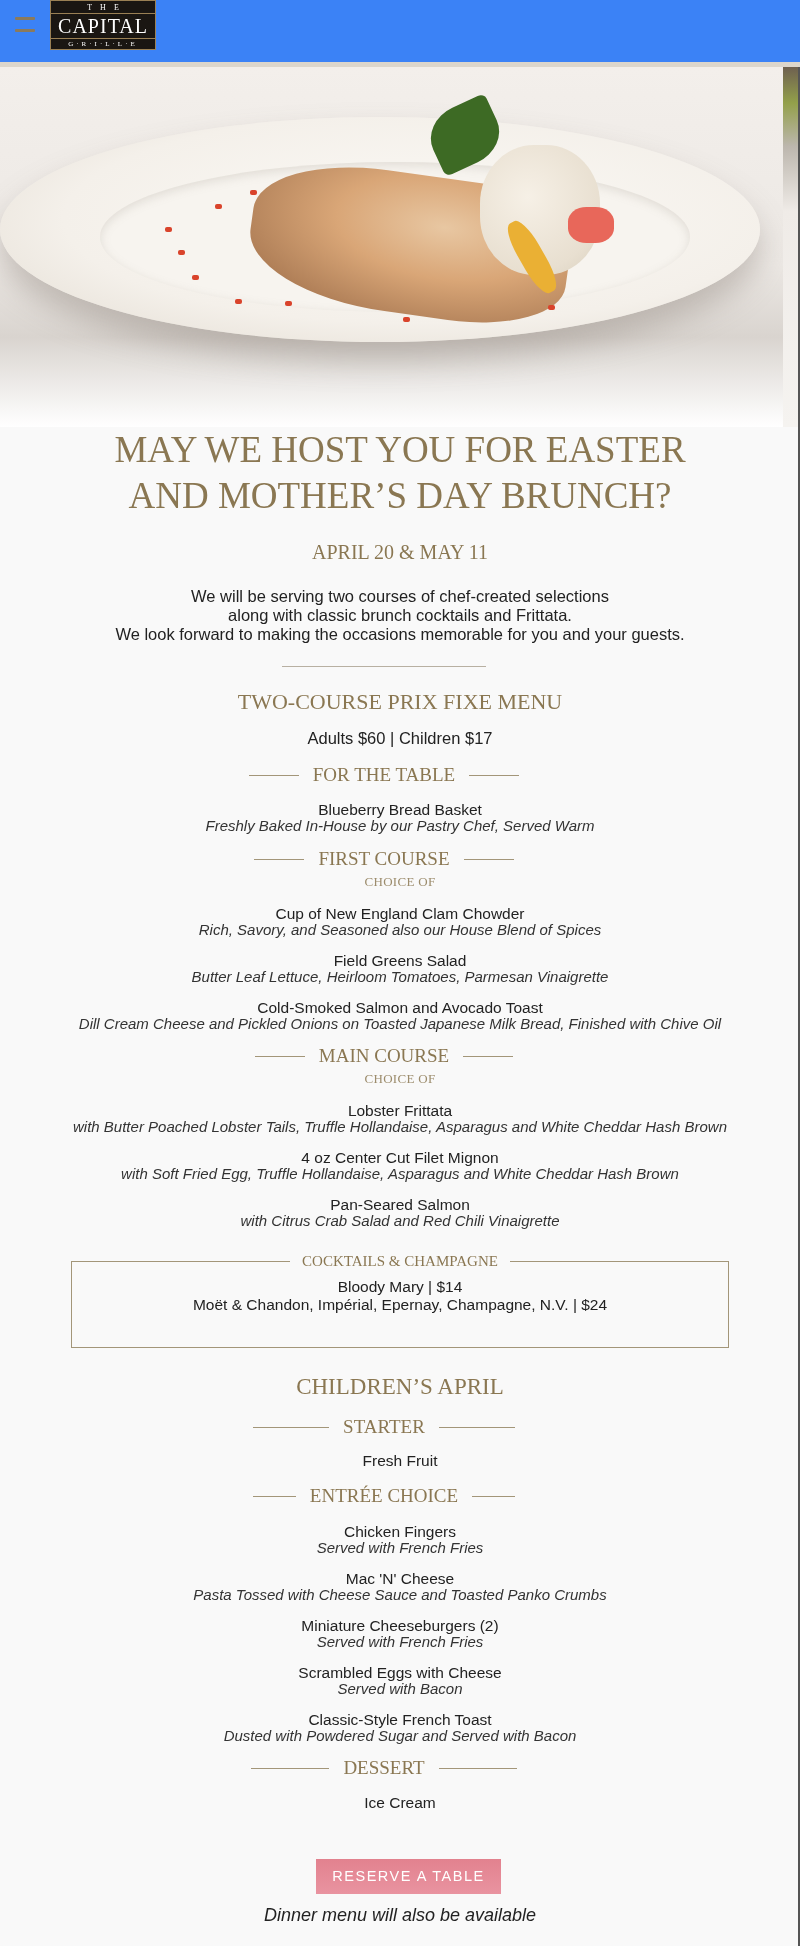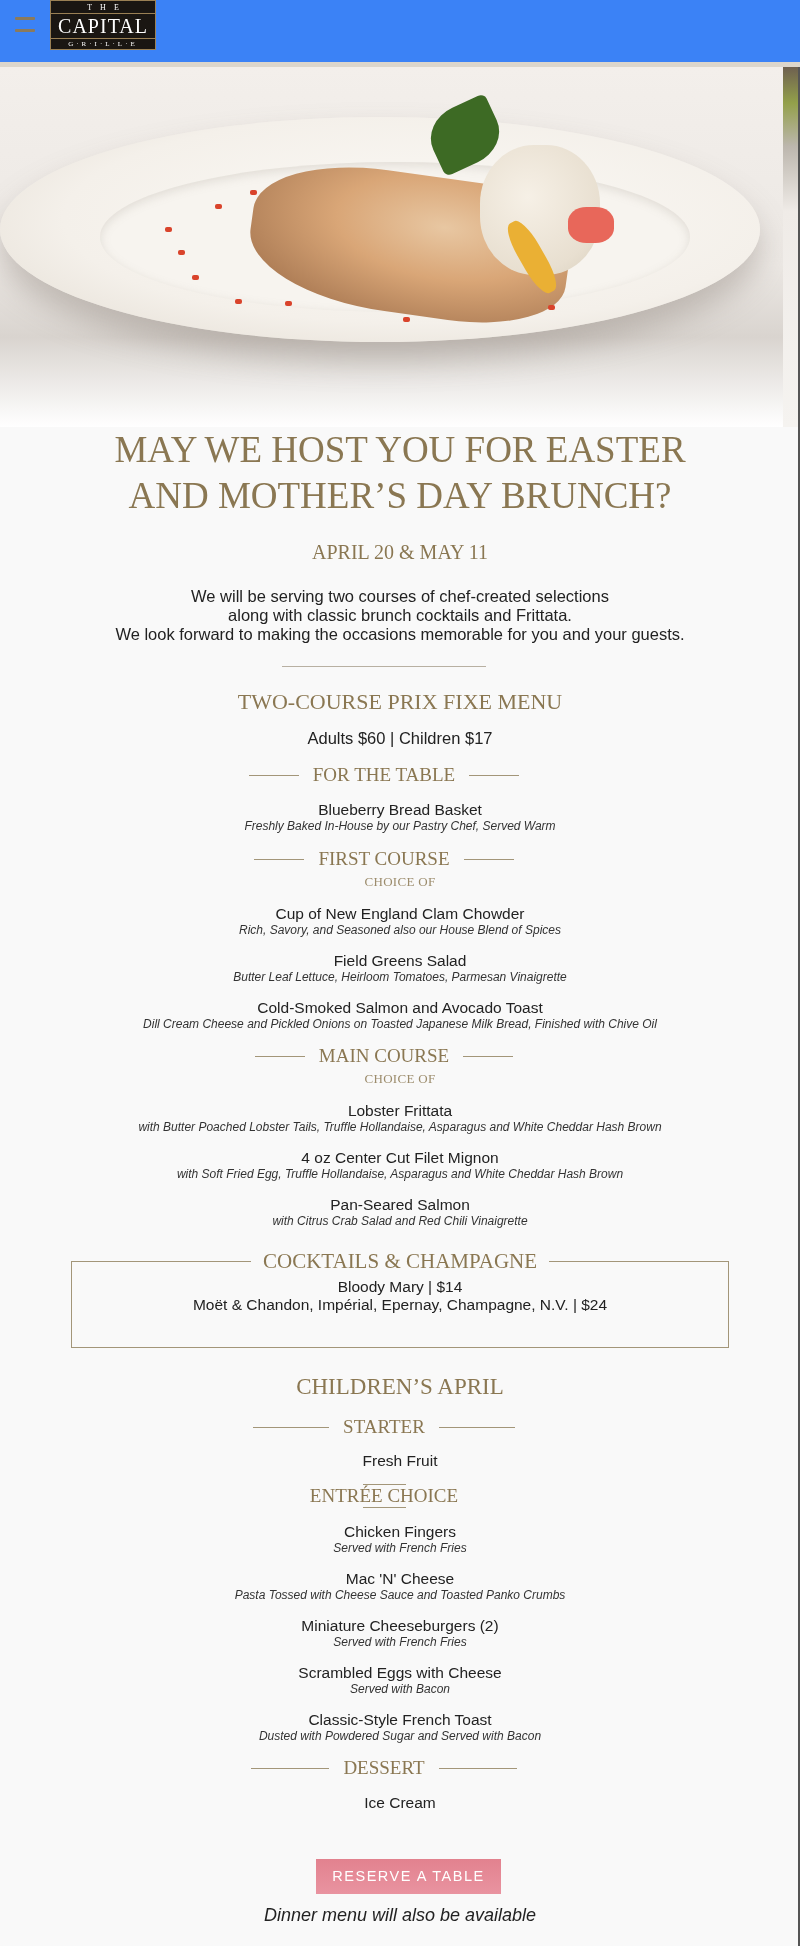--- a/index.html
+++ b/index.html
@@ -41,26 +41,26 @@
     .prix-title { position: absolute; left: 0; width: 800px; top: 262px; font-size: 22px; }
     .prices { position: absolute; left: 0; width: 800px; top: 302px; font-size: 16.5px; color: #222; }
 
     .sec-head { position: absolute; left: 16px; width: 736px; height: 24px; display: flex; align-items: center; justify-content: center; }
     .sec-head .line { width: 50px; height: 1px; background: #a39679; }
     .sec-head .lbl { font-family: "Liberation Serif", serif; color: #8a7752; font-size: 19px; padding: 0 14px; white-space: nowrap; }
     .choice { position: absolute; left: 0; width: 800px; font-family: "Liberation Serif", serif; color: #9c8c6c; font-size: 13px; letter-spacing: 0.3px; }
 
     .item { position: absolute; left: 0; width: 800px; }
     .item .name { font-size: 15.5px; line-height: 18px; color: #222; }
-    .item .desc { font-size: 12px; line-height: 14px; color: #333; font-style: italic; }
+    .item .desc { font-size: 15px; line-height: 14px; color: #333; font-style: italic; }
 
     .cocktail-box { position: absolute; left: 71px; top: 835px; width: 658px; height: 86px; border: 1px solid #a39679; border-top: none; }
     .cocktail-head { position: absolute; left: 71px; top: 822px; width: 658px; height: 24px; display: flex; align-items: center; }
     .cocktail-head .line { flex: 1; height: 1px; background: #a39679; }
-    .cocktail-head .lbl { font-family: "Liberation Serif", serif; color: #8a7752; font-size: 21px; padding: 0 12px; white-space: nowrap; }
+    .cocktail-head .lbl { font-family: "Liberation Serif", serif; color: #8a7752; font-size: 15px; padding: 0 12px; white-space: nowrap; }
     .cocktail-list { position: absolute; left: 71px; top: 851px; width: 658px; font-size: 15.5px; line-height: 18px; color: #222; }
 
     .children-title { position: absolute; left: 0; width: 800px; top: 947px; font-size: 23px; }
 
     .reserve-btn { position: absolute; left: 316px; top: 1432px; width: 185px; height: 35px; background: linear-gradient(180deg, #e2828f 0%, #e993a0 100%); color: #fff; font-size: 14.5px; letter-spacing: 1.5px; line-height: 35px; cursor: pointer; border: none; }
     .dinner-note { position: absolute; left: 0; width: 800px; top: 1478px; font-size: 18px; font-style: italic; color: #222; }
   </style>
 </head>
 <body>
 
@@ -179,21 +179,21 @@
 
   <div class="sec-head" style="top:988px;">
     <span class="line" style="width:76px;"></span>
     <span class="lbl">STARTER</span>
     <span class="line" style="width:76px;"></span>
   </div>
   <div class="item" style="top:1025px;">
     <div class="name">Fresh Fruit</div>
   </div>
 
-  <div class="sec-head" style="top:1057px;flex-direction:column;">
+  <div class="sec-head" style="top:1057px;">
     <span class="line" style="width:43px;"></span>
     <span class="lbl">ENTRÉE CHOICE</span>
     <span class="line" style="width:43px;"></span>
   </div>
   <div class="item" style="top:1096px;">
     <div class="name">Chicken Fingers</div>
     <div class="desc">Served with French Fries</div>
   </div>
   <div class="item" style="top:1143px;">
     <div class="name">Mac 'N' Cheese</div>

